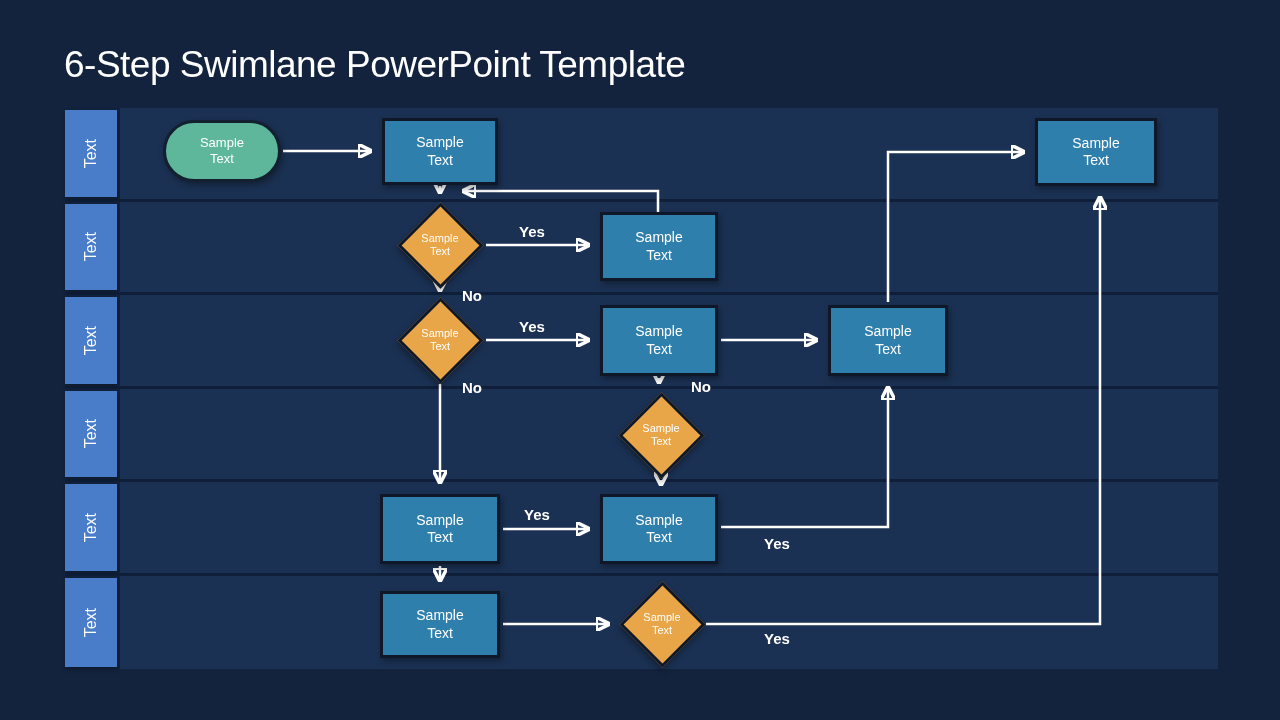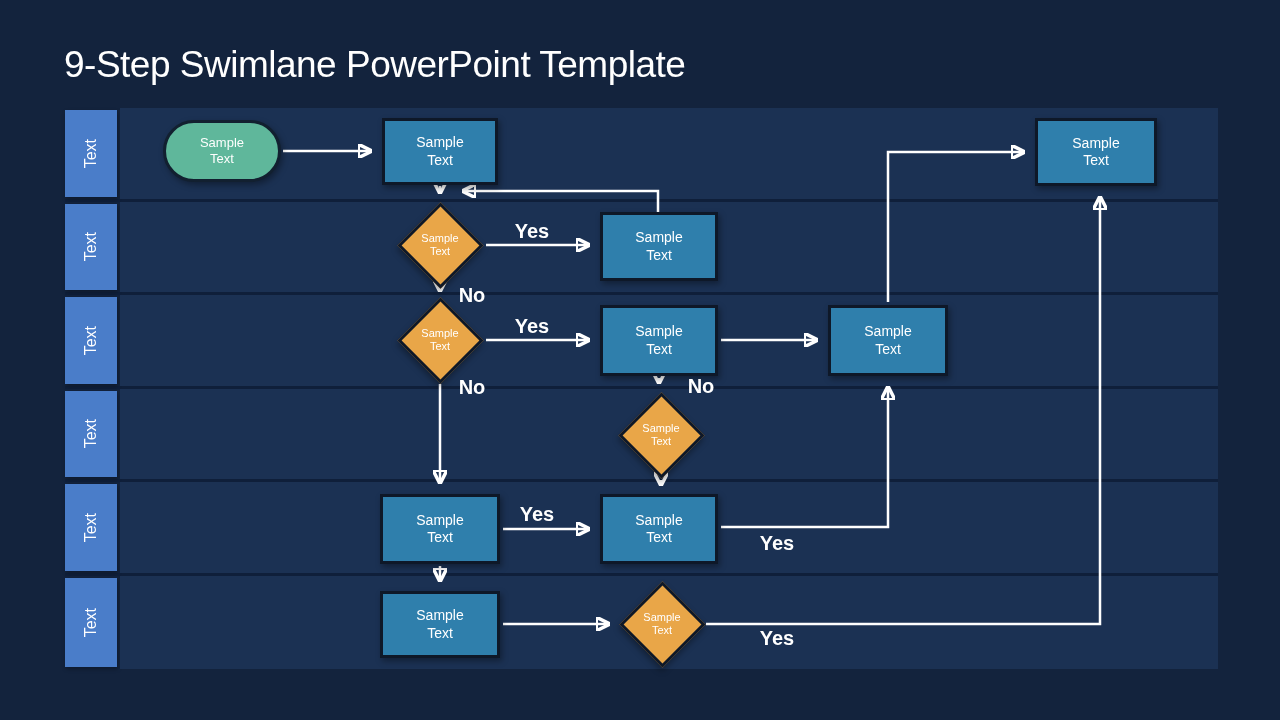--- a/index.html
+++ b/index.html
@@ -29,29 +29,29 @@
   .term{background:#5fb79b;border:3px solid #122030;border-radius:32px;
         font-size:13px;line-height:1.25;color:#fdfefd;}
   .dia{position:absolute;box-shadow:none;}
   .dia .rot{position:absolute;left:12.5px;top:12.5px;right:12.5px;bottom:12.5px;
             background:#e9a648;border:3px solid #0e1828;transform:rotate(45deg);
             box-shadow:2px 3px 6px rgba(0,0,0,0.35);}
   .dia .lbl{position:absolute;inset:0;display:flex;align-items:center;
             justify-content:center;text-align:center;color:#ffffff;
             font-size:11px;line-height:1.2;}
   
-  .elabel{position:absolute;color:#ffffff;font-weight:700;font-size:20px;
+  .elabel{position:absolute;color:#ffffff;font-weight:700;font-size:15px;
           transform:translate(-50%,-50%);white-space:nowrap;}
 </style>
 </head>
 <body>
 
 <div class="slide">
 
-  <div class="title">9-Step Swimlane PowerPoint Template</div>
+  <div class="title">6-Step Swimlane PowerPoint Template</div>
 
   <div class="board">
     <div class="lane-row">
       <div class="lane-label">
           <span>Text</span>
         </div>
       <div class="lane-content"></div>
     </div>
     <div class="lane-row">
       <div class="lane-label">

